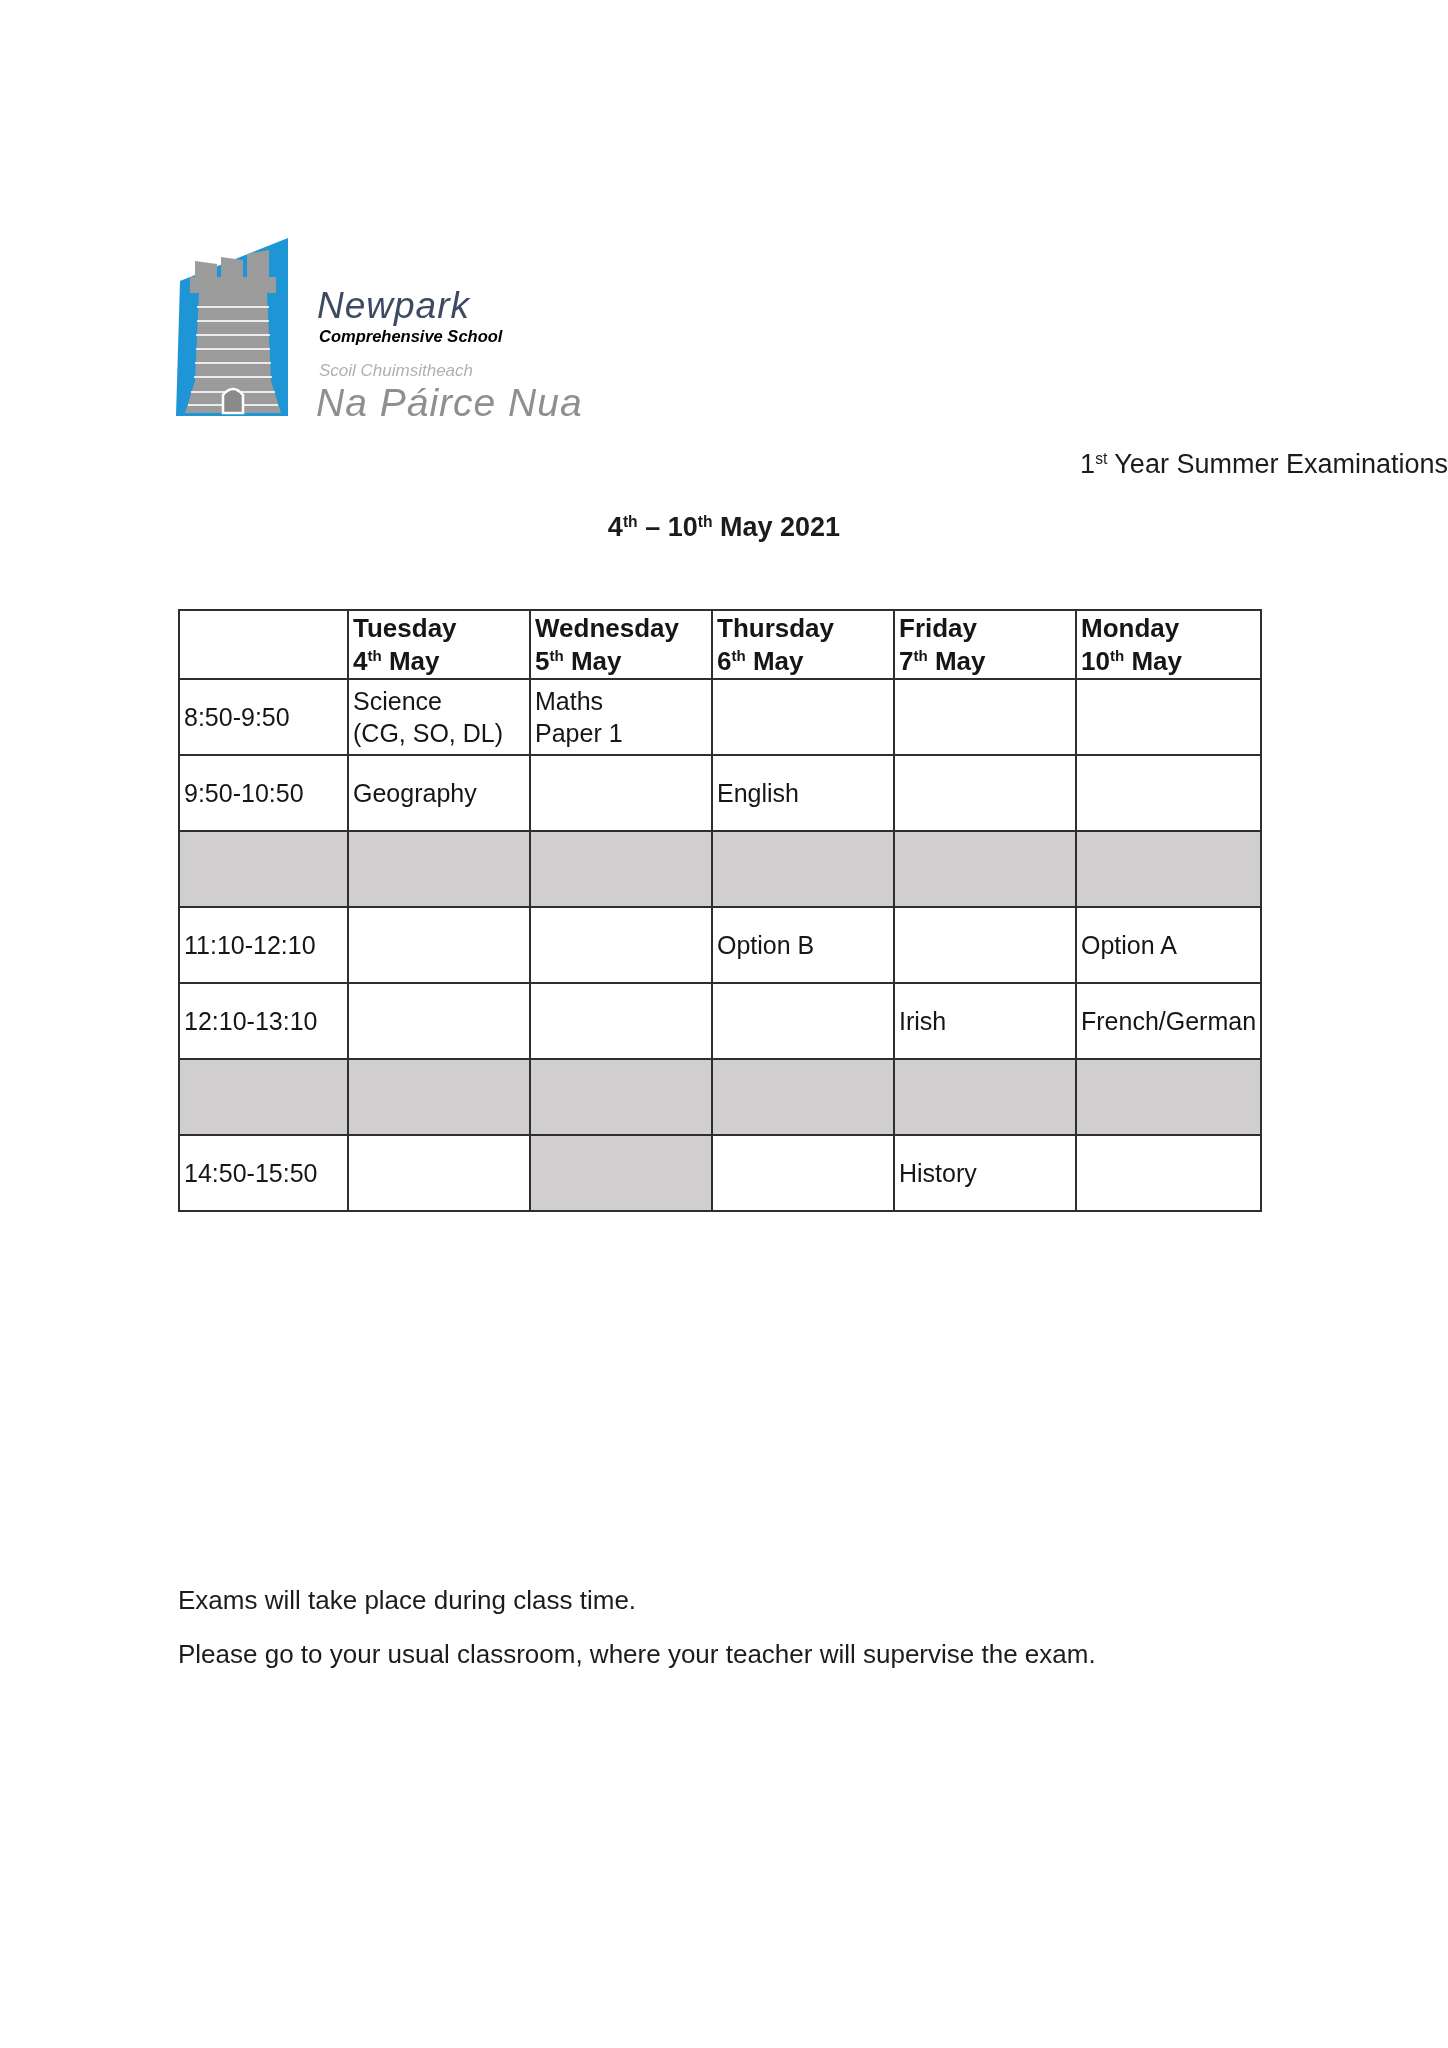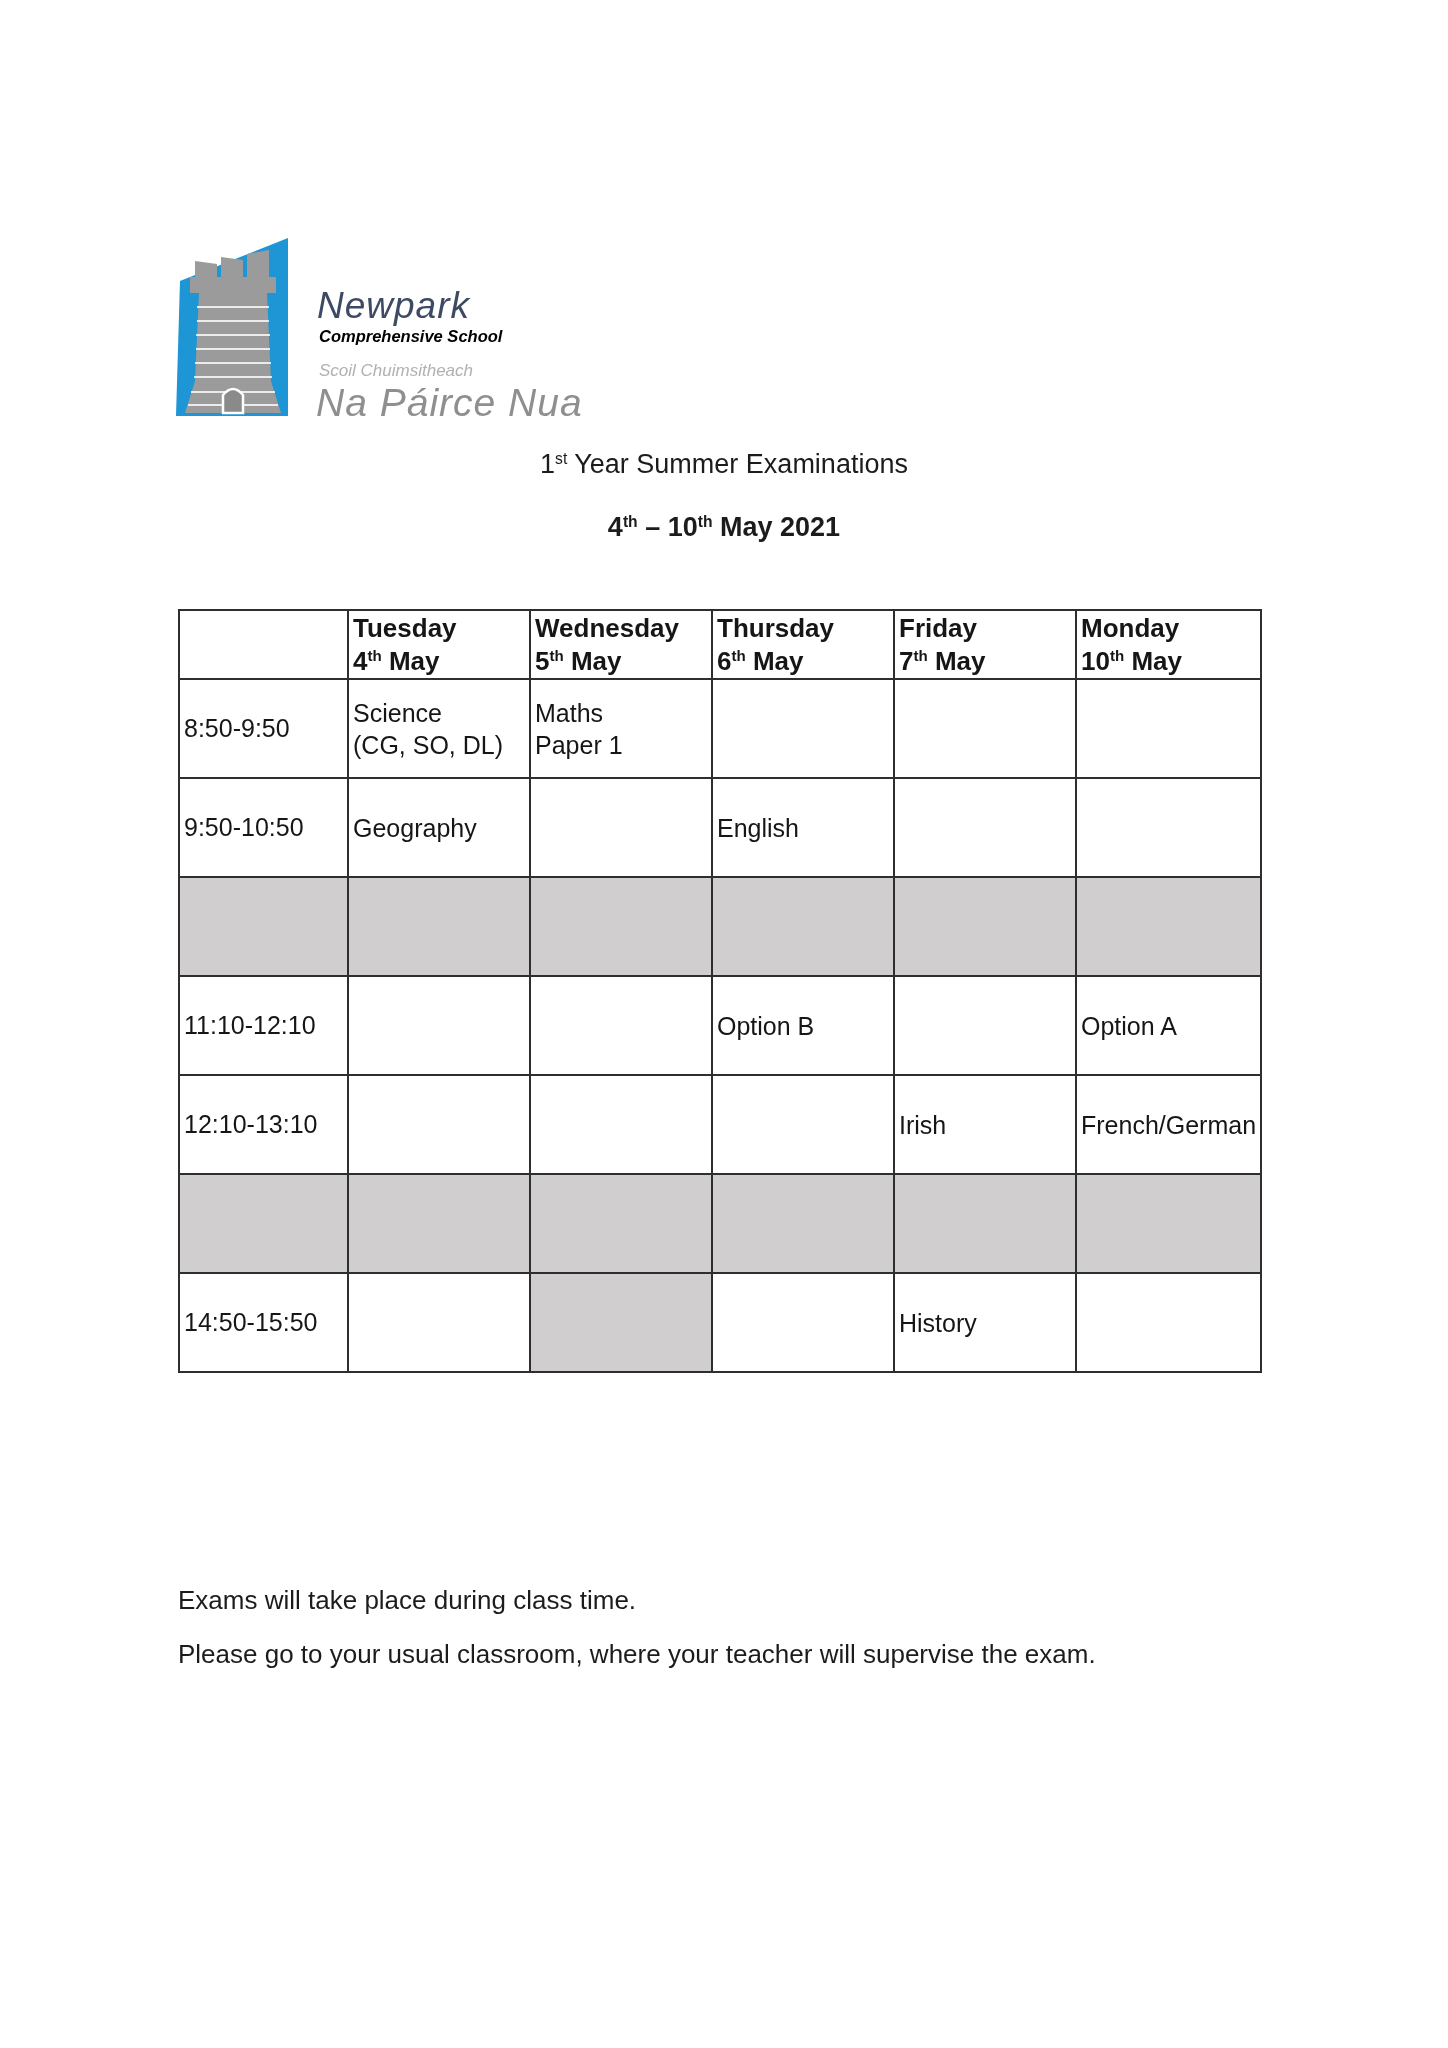--- a/index.html
+++ b/index.html
@@ -12,38 +12,38 @@
     overflow:hidden;
   }
   
   .logo{position:absolute;left:173px;top:235px;width:420px;height:190px;font-style:italic;}
   .logo svg{position:absolute;left:0;top:0;}
   .logo-name{position:absolute;left:144px;top:50px;font-size:37px;letter-spacing:1px;color:#3d4a63;font-weight:400;}
   .logo-sub{position:absolute;left:146px;top:92px;font-size:16.5px;color:#000000;font-weight:600;}
   .logo-irish-sm{position:absolute;left:146px;top:126px;font-size:17px;color:#b2b0b0;}
   .logo-irish-lg{position:absolute;left:143px;top:146px;font-size:39px;color:#8f8f8f;letter-spacing:1px;}
   
-  .title{position:absolute;left:0;top:449px;width:100%;text-align:center;font-size:27px;}
+  .title{position:absolute;left:0;top:449px;width:100%;text-align:right;font-size:27px;}
   .subtitle{position:absolute;left:0;top:512px;width:100%;text-align:center;font-size:27px;font-weight:700;}
   sup.s{font-size:0.58em;position:relative;top:-0.55em;vertical-align:baseline;}
   
   table.exam{
     position:absolute;left:178px;top:609px;
     border-collapse:collapse;table-layout:fixed;
     font-size:25px;color:#161616;
   }
   table.exam col.col-time{width:169px;}
   table.exam col.col-day{width:182px;}
   table.exam th, table.exam td{
     border:2px solid #2e2e2e;
     text-align:left;vertical-align:middle;
     padding:1px 4px;overflow:hidden;
   }
   table.exam thead tr{height:68px;}
-  table.exam tbody tr{height:99px;}
+  table.exam tbody tr{height:76px;}
   table.exam th{font-weight:700;font-size:26px;line-height:1.25;}
   table.exam td div{line-height:1.28;}
   table.exam .grey{background:#d0cece;}
   
   .footer-line{position:absolute;left:178px;font-size:26px;color:#1c1c1c;}
   .footer-line.l1{top:1585px;}
   .footer-line.l2{top:1639px;}
 </style>
 </head>
 <body>

